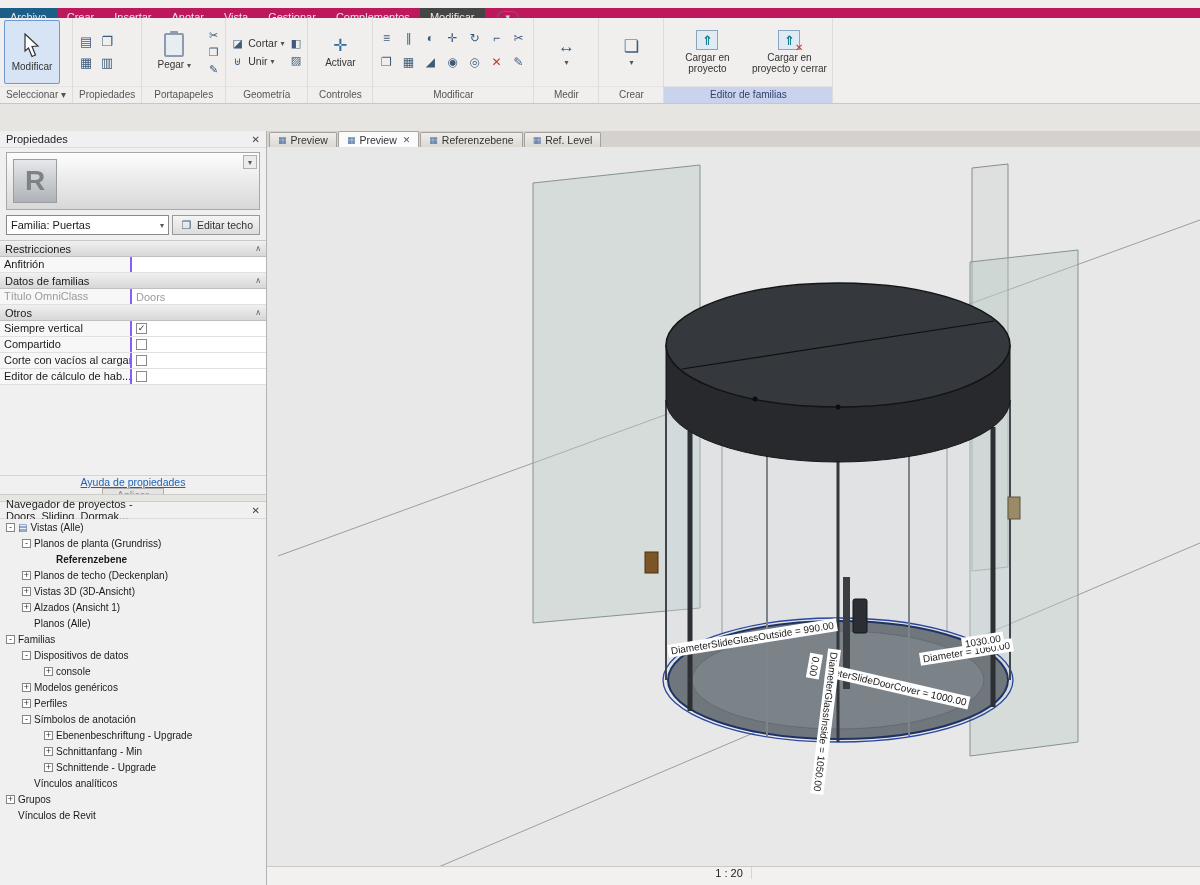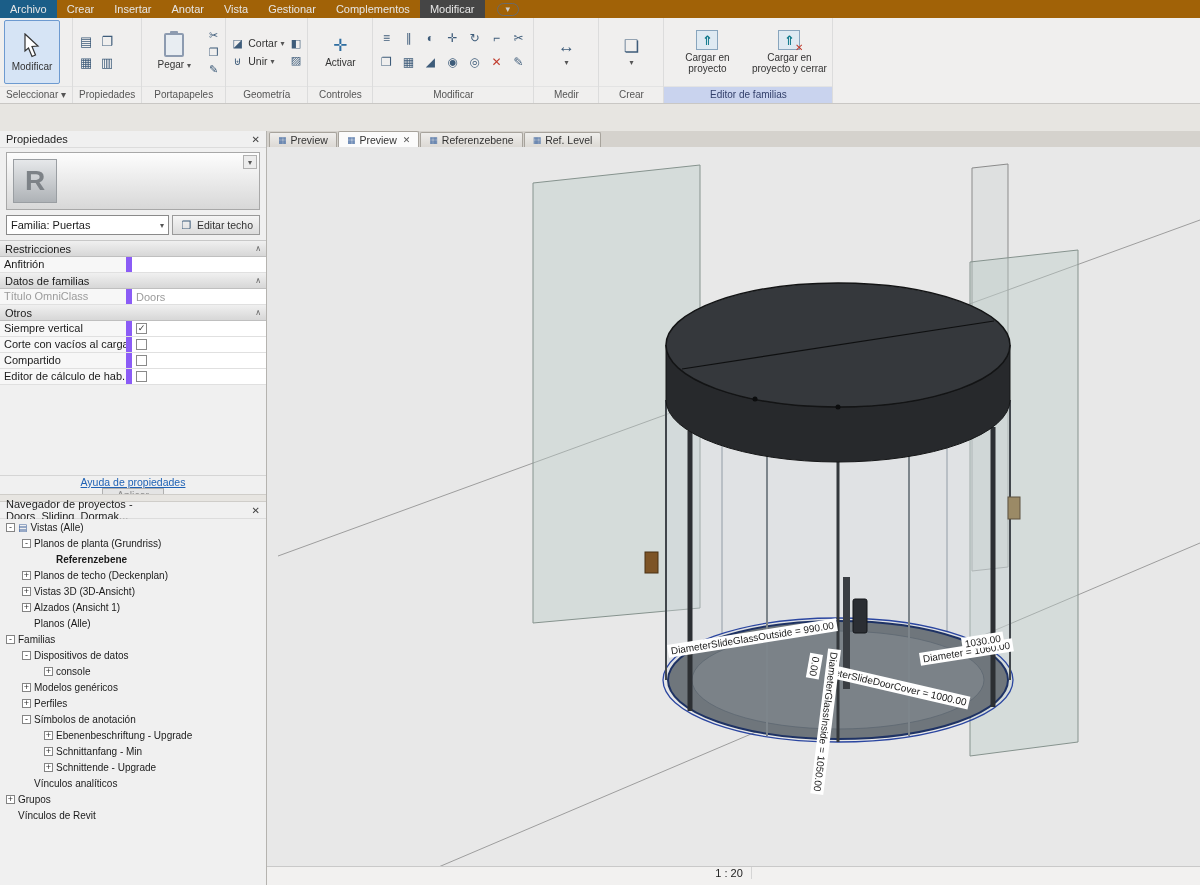--- a/index.html
+++ b/index.html
@@ -1,20 +1,20 @@
 <!DOCTYPE html>
 <html><head>
 <meta charset="utf-8">
 <style>
   * { box-sizing: border-box; margin: 0; padding: 0; }
   html,body { width:1200px; height:885px; overflow:hidden; }
   body { font-family:"Liberation Sans","DejaVu Sans",sans-serif; font-size:11px; color:#1a1a1a; background:#f0efee; position:relative; }
 
   
-  #tabbar { position:absolute; left:0; top:0; width:1200px; height:18px; background:#a16207; display:flex; align-items:stretch; }
+  #tabbar { position:absolute; left:0; top:8px; width:1200px; height:18px; background:#be185d; display:flex; align-items:stretch; }
   .rtab { color:#e6e6e6; font-size:11px; padding:2px 10px; display:flex; align-items:center; cursor:default; }
   .rtab.archivo { background:#1b5e88; }
   .rtab.active { background:#454545; }
   .ribbon-toggle { margin-left:4px; display:flex; align-items:center; padding:0 8px; color:#cfcfcf; font-size:9px; }
   .ribbon-toggle span { border:1px solid #6a6a6a; border-radius:7px; padding:0 8px; line-height:11px; }
 
   
   #ribbon { position:absolute; left:0; top:18px; width:1200px; height:86px; background:#f0efee; border-bottom:1px solid #c9c7c4; display:flex; }
   .panel { display:flex; flex-direction:column; border-right:1px solid #dcdcdc; }
   .pbody { height:68px; display:flex; align-items:center; padding:2px 4px; gap:4px; }
@@ -50,21 +50,21 @@
   .typebox { position:relative; margin:4px 6px 2px 6px; height:58px; background:linear-gradient(#fdfdfd,#d8d8d8); border:1px solid #a8a8a8; display:flex; align-items:center; padding:6px; }
   .rtile { width:44px; height:44px; background:linear-gradient(#e6e8ea,#aeb2b6); border:1px solid #9a9ea2; display:flex; align-items:center; justify-content:center; font-size:28px; font-weight:bold; color:#7d8287; }
   .tsel-arrow { position:absolute; right:2px; top:2px; width:14px; height:14px; border:1px solid #b0b0b0; background:#ececec; font-size:8px; color:#555; display:flex; align-items:center; justify-content:center; }
   .famrow { display:flex; gap:3px; margin:3px 6px; height:20px; }
   .combo { flex:1; background:#fff; border:1px solid #8a8a8a; display:flex; align-items:center; justify-content:space-between; padding:0 4px; font-size:11px; }
   .editbtn { width:88px; border:1px solid #9a9a9a; background:linear-gradient(#f5f5f5,#dcdcdc); display:flex; align-items:center; justify-content:center; gap:3px; font-size:10.5px; color:#333; }
   .grid { margin-top:2px; border-top:1px solid #c8c8c8; }
   .sec { height:16px; background:linear-gradient(#f0f0f0,#d7d7d7); border-bottom:1px solid #bfbfbf; display:flex; align-items:center; justify-content:space-between; padding:0 5px; font-size:11px; color:#1a1a1a; }
   .chev { font-size:8px; color:#666; }
   .prow { height:16px; display:flex; border-bottom:1px solid #e0e0e0; background:#fff; }
-  .pl { width:132px; padding:1px 4px; border-right:6px solid #8b5cf6; background:#f7f7f7; white-space:nowrap; overflow:hidden; }
+  .pl { width:132px; padding:1px 4px; border-right:2px solid #8b5cf6; background:#f7f7f7; white-space:nowrap; overflow:hidden; }
   .pv { flex:1; padding:1px 4px; display:flex; align-items:center; white-space:nowrap; overflow:hidden; }
   .pv.focus { border:2px solid #2f2f2f; padding:0 2px; }
   .prow.dimmed .pl, .prow.dimmed .pv { color:#9b9b9b; }
   .checkbox { width:11px; height:11px; border:1px solid #8a8a8a; background:#fff; display:inline-flex; align-items:center; justify-content:center; }
   .checkbox .chk { display:none; font-size:9px; color:#333; line-height:9px; }
   .checkbox.on .chk { display:block; }
   .propspacer { height:90px; background:#f0f0f0; }
   .prophelp { height:19px; display:flex; align-items:center; justify-content:space-between; padding:0 6px; border-top:1px solid #d5d5d5;flex-direction:column; }
   .prophelp a { color:#1f62b5; text-decoration:underline; font-size:10.5px; cursor:pointer; }
   .applybtn { width:62px; height:16px; background:#e4e4e4; border:1px solid #b0b0b0; color:#8f8f8f; font-size:10.5px; font-family:inherit; }
@@ -299,27 +299,27 @@
     </div>
     <div class="prow">
       <div class="pl">Siempre vertical</div>
       <div class="pv">
           <span class="checkbox on">
             <span class="chk">✓</span>
           </span>
         </div>
     </div>
     <div class="prow">
-      <div class="pl">Corte con vacíos al cargar</div>
+      <div class="pl">Compartido</div>
       <div class="pv">
           <span class="checkbox"></span>
         </div>
     </div>
     <div class="prow">
-      <div class="pl">Compartido</div>
+      <div class="pl">Corte con vacíos al cargar</div>
       <div class="pv">
           <span class="checkbox"></span>
         </div>
     </div>
     <div class="prow">
       <div class="pl">Editor de cálculo de hab...</div>
       <div class="pv">
           <span class="checkbox"></span>
         </div>
     </div>

